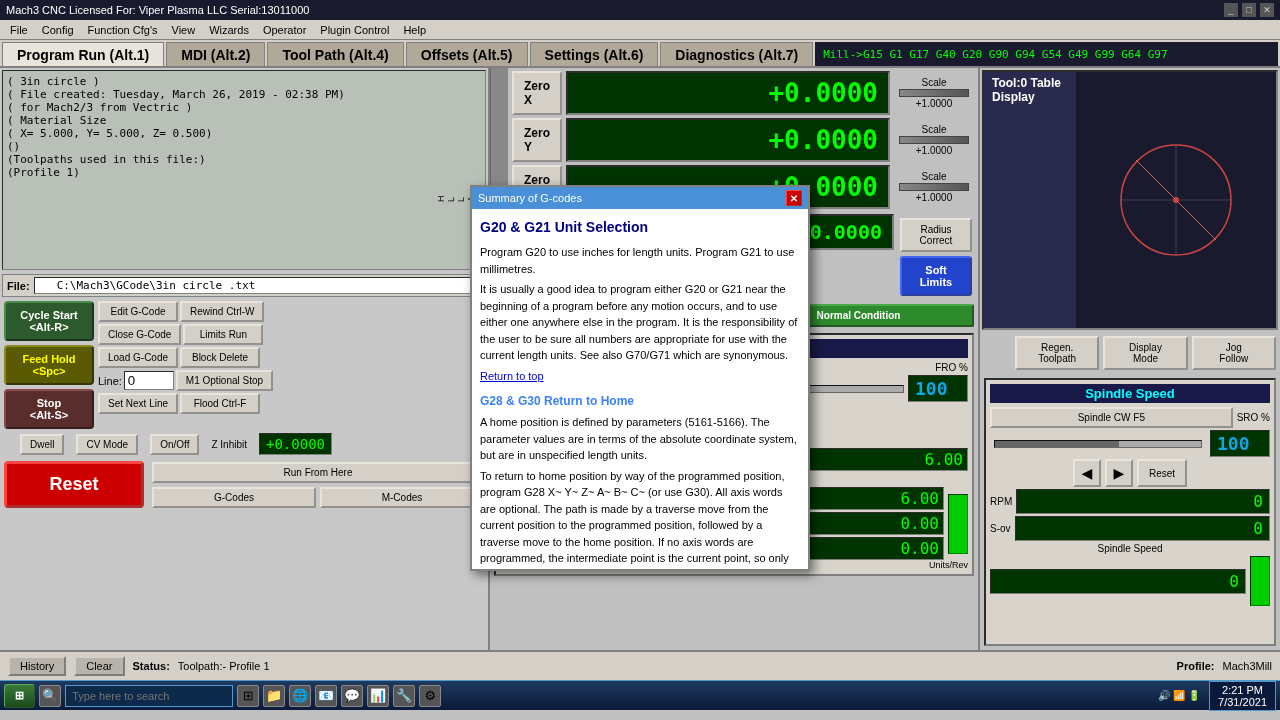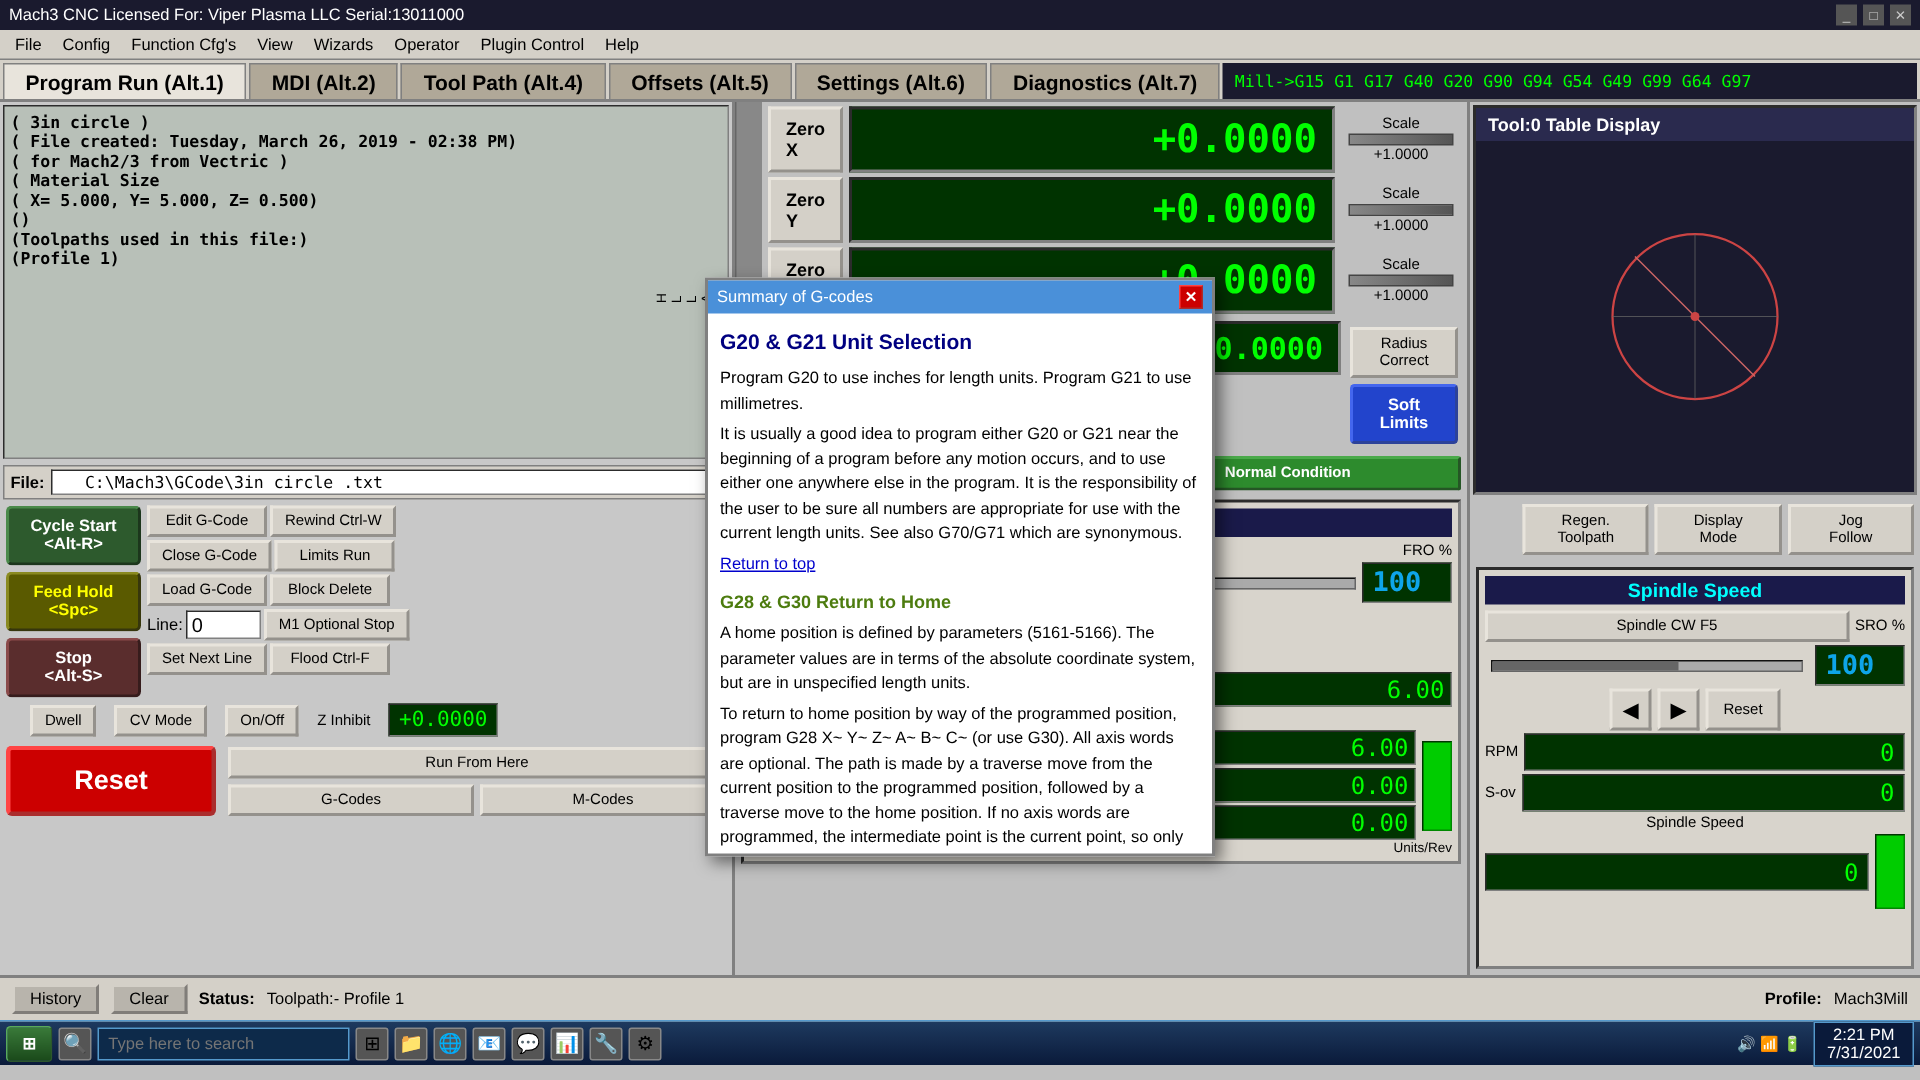--- a/index.html
+++ b/index.html
@@ -446,21 +446,21 @@
       color: #000;
       line-height: 1.5;
     }
     #gcode-dialog-content h2 {
       font-size: 14px;
       color: #000080;
       margin-bottom: 6px;
     }
     #gcode-dialog-content h3 {
       font-size: 12px;
-      color: #4d7c0f;
+      color: #3b82f6;
       margin: 8px 0 4px;
     }
     #gcode-dialog-content p {
       font-size: 11px;
       margin-bottom: 4px;
     }
     #gcode-dialog-content a {
       color: #0000cc;
       font-size: 11px;
     }
@@ -618,21 +618,21 @@
   <div class="tab-btn">Offsets (Alt.5)</div>
   <div class="tab-btn">Settings (Alt.6)</div>
   <div class="tab-btn">Diagnostics (Alt.7)</div>
   <div id="gcode-bar">Mill-&gt;G15  G1 G17 G40 G20 G90 G94 G54 G49 G99 G64 G97</div>
 </div>
 
 <div id="main" style="display:flex; height:582px;">
 
   <div id="left-panel">
 
-    <div id="gcode-display" style="height:236px; flex:none;font-weight:bold;">
+    <div id="gcode-display" style="height:200px; flex:none;">
       <div>( 3in circle  )</div>
       <div>( File created: Tuesday, March 26, 2019 - 02:38 PM)</div>
       <div>( for Mach2/3 from Vectric )</div>
       <div>( Material Size</div>
       <div>( X= 5.000, Y= 5.000, Z= 0.500)</div>
       <div>()</div>
       <div>(Toolpaths used in this file:)</div>
       <div>(Profile 1)</div>
     </div>
 
@@ -776,21 +776,21 @@
           </div>
           <div class="green-bar"></div>
         </div>
         <div style="text-align:right; font-size:9px;">Units/Rev</div>
       </div>
     </div>
   </div>
 
   <div id="right-panel">
 
-    <div style="display:flex; flex-direction:column; background:#1a1a2e; margin:2px; border:2px inset #808080; flex:1; min-height:200px;">
+    <div style="display:flex; flex-direction:row; background:#1a1a2e; margin:2px; border:2px inset #808080; flex:1; min-height:200px;">
       <div style="color:#fff; font-size:12px; font-weight:bold; padding:4px 8px; background:#2a2a4e;">Tool:0   Table Display</div>
       <div style="flex:1; position:relative; background:#1a1a2e; display:flex; align-items:center; justify-content:center;">
         <svg width="200" height="140">
           <circle cx="100" cy="70" r="55" fill="none" stroke="#cc4444" stroke-width="1.5"></circle>
           <line x1="100" y1="15" x2="100" y2="125" stroke="#666" stroke-width="0.5"></line>
           <line x1="45" y1="70" x2="155" y2="70" stroke="#666" stroke-width="0.5"></line>
           <line x1="60" y1="30" x2="140" y2="110" stroke="#cc6666" stroke-width="1"></line>
           <circle cx="100" cy="70" r="3" fill="#cc4444"></circle>
         </svg>
       </div>

